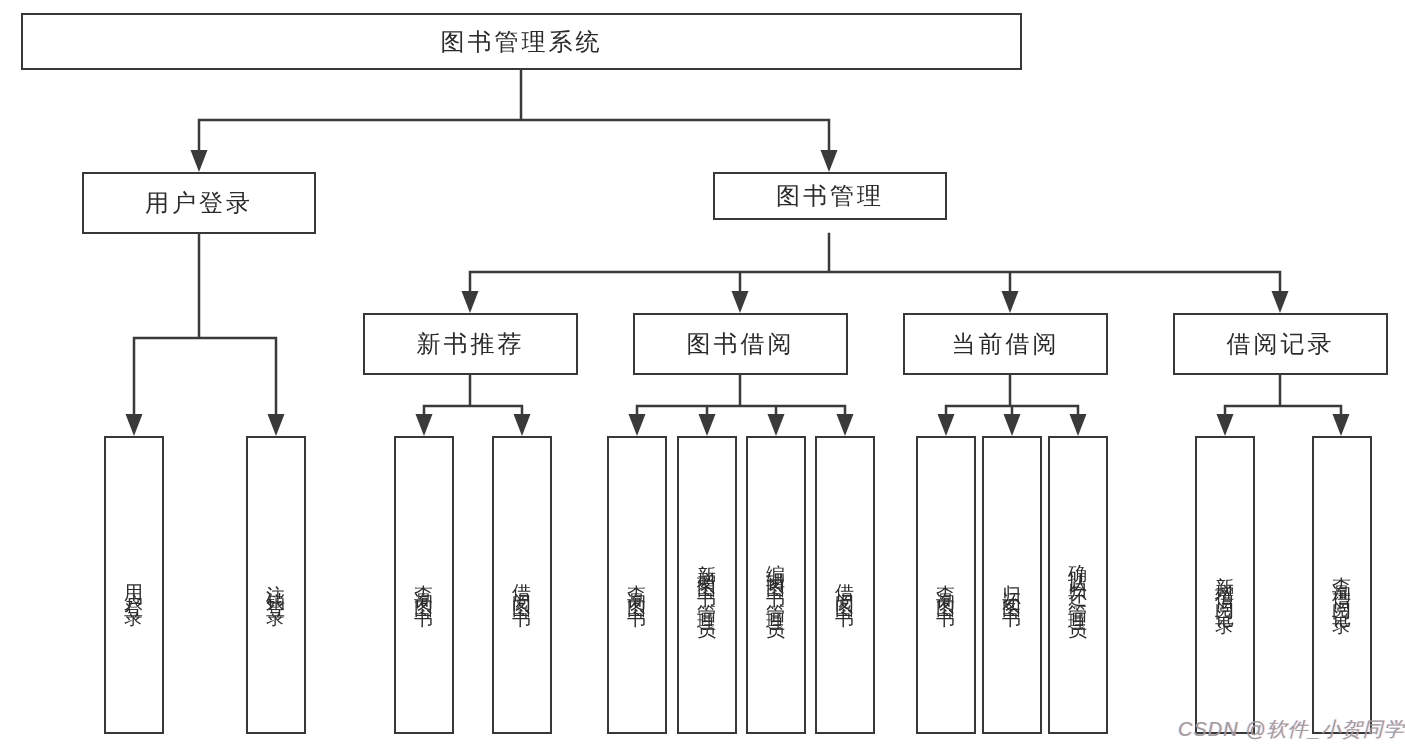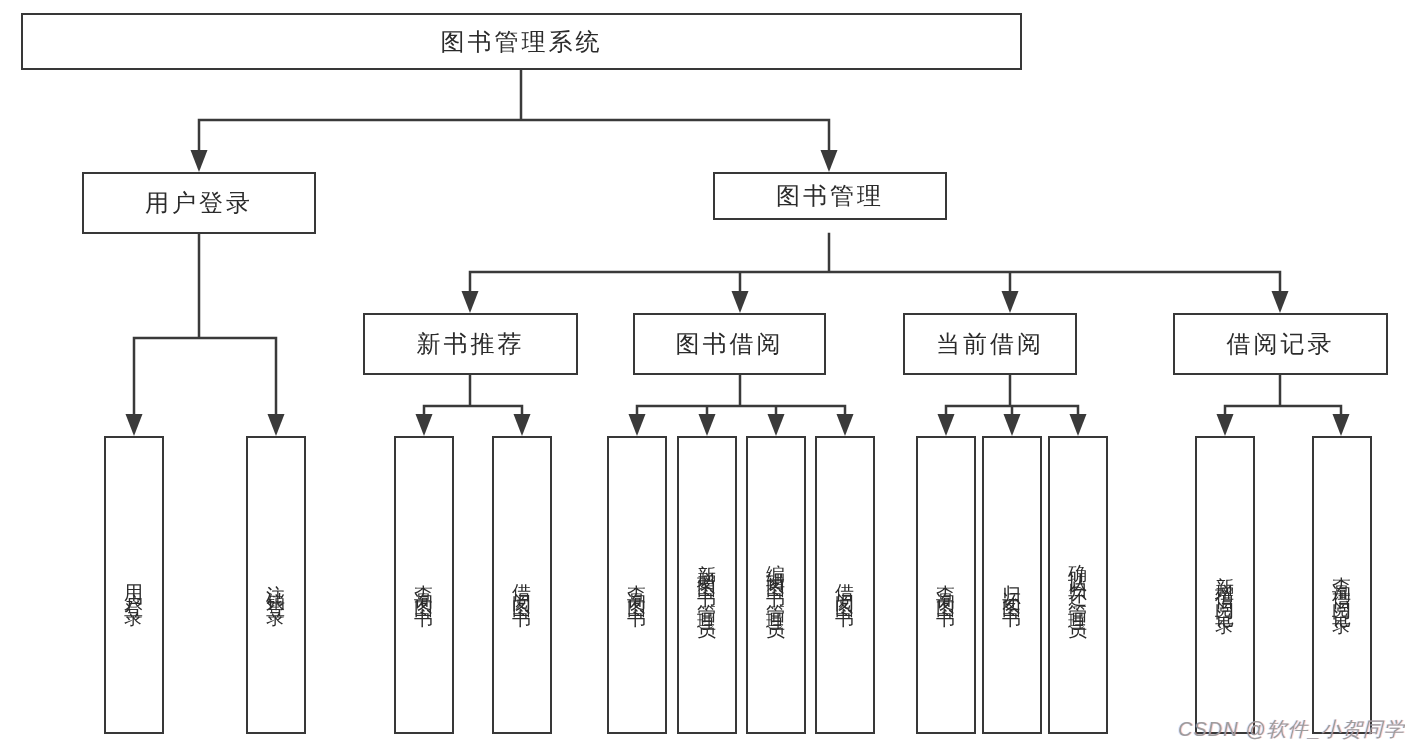--- a/index.html
+++ b/index.html
@@ -112,22 +112,22 @@
       <polygon points="1332.5,414 1349.5,414 1341,436"></polygon>
     </g>
   </svg>
 
   <div class="node" style="left:21px; top:13px; width:1001px; height:57px;">图书管理系统</div>
 
   <div class="node" style="left:82px; top:172px; width:234px; height:62px;">用户登录</div>
   <div class="node" style="left:713px; top:172px; width:234px; height:48px;">图书管理</div>
 
   <div class="node" style="left:363px; top:313px; width:215px; height:62px;font-family:Liberation Serif, serif;">新书推荐</div>
-  <div class="node" style="left:633px; top:313px; width:193px; height:62px;">图书借阅</div>
-  <div class="node" style="left:903px; top:313px; width:174px; height:62px;">当前借阅</div>
+  <div class="node" style="left:633px; top:313px; width:215px; height:62px;">图书借阅</div>
+  <div class="node" style="left:903px; top:313px; width:205px; height:62px;">当前借阅</div>
   <div class="node" style="left:1173px; top:313px; width:215px; height:62px;">借阅记录</div>
 
   <div class="node vert" style="left:104px; top:436px; width:60px; height:298px;">用户登录</div>
   <div class="node vert" style="left:246px; top:436px; width:60px; height:298px;">注销登录</div>
 
   <div class="node vert" style="left:394px; top:436px; width:60px; height:298px;">查询图书</div>
   <div class="node vert" style="left:492px; top:436px; width:60px; height:298px;">借阅图书</div>
 
   <div class="node vert" style="left:607px; top:436px; width:60px; height:298px;">查询图书</div>
   <div class="node vert" style="left:677px; top:436px; width:60px; height:298px;">新增图书（管理员）</div>

